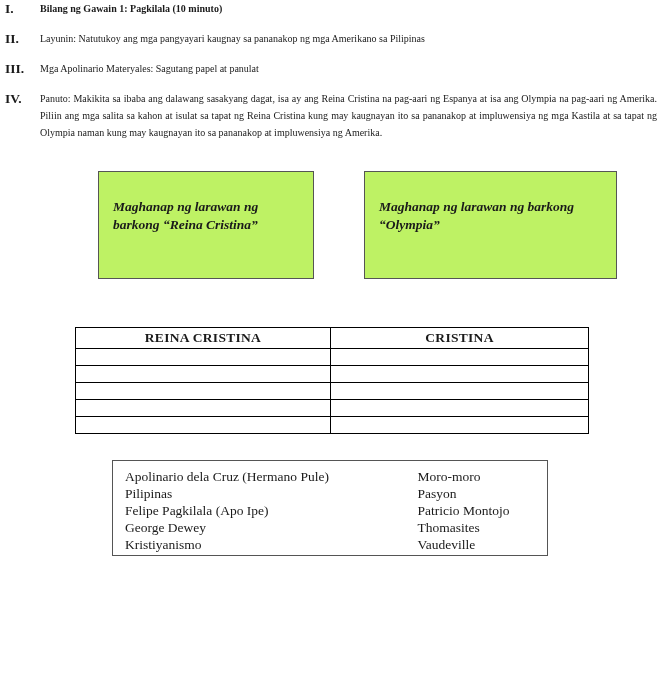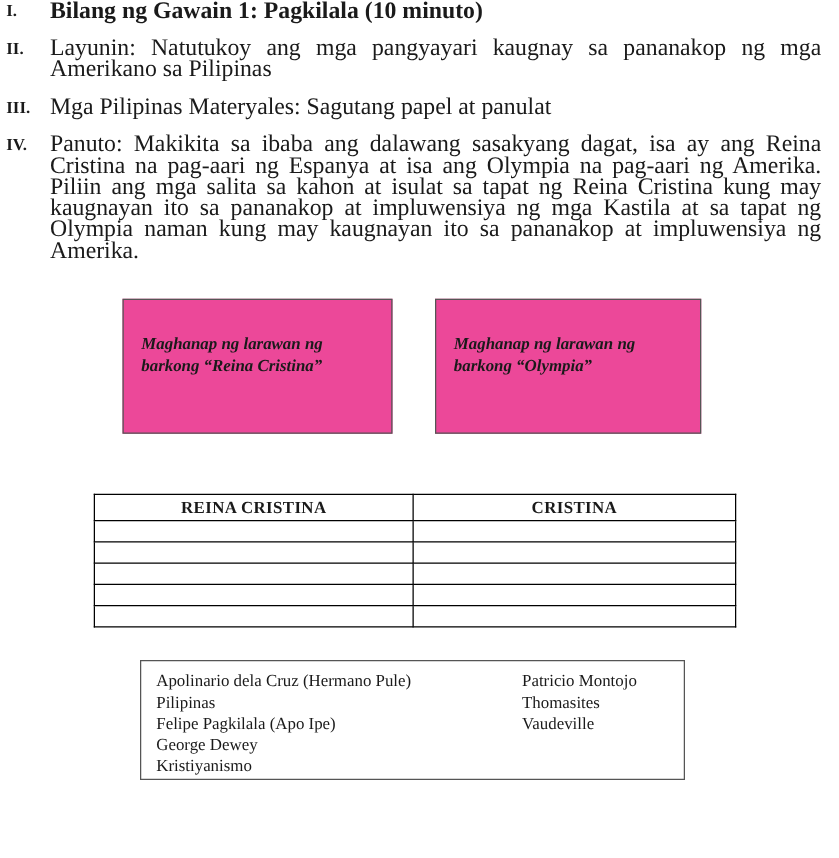--- a/index.html
+++ b/index.html
@@ -25,21 +25,21 @@
     margin-bottom: 13px;
   }
   .sec-num {
     flex: 0 0 35px;
     font-weight: bold;
     font-size: 13.5px;
     line-height: 17px;
   }
   .sec-body {
     flex: 1 1 auto;
-    font-size: 19px;
+    font-size: 10px;
     line-height: 17px;
     text-align: justify;
   }
   .sec-body.no-justify { text-align: left; }
   .sec-body .lead {
     font-weight: normal;
   }
   .sec-body.all-bold {
     font-weight: bold;
   }
@@ -48,24 +48,24 @@
   .picture-row {
     position: relative;
     height: 118px;
     margin-top: 30px;
   }
   .pic-box {
     position: absolute;
     top: 0;
     border: 1px solid #555555;
     box-sizing: border-box;
-    background: #ec4899;
+    background: #bef264;
   }
   #pic-box-1 { left: 98px;  width: 216px; height: 108px; }
-  #pic-box-2 { left: 348px; width: 213px; height: 108px; }
+  #pic-box-2 { left: 364px; width: 253px; height: 108px; }
   .pic-box-label {
     position: absolute;
     left: 14px;
     right: 10px;
     top: 26px;
     font-weight: bold;
     font-style: italic;
     font-size: 13.5px;
     line-height: 18px;
   }
@@ -130,21 +130,21 @@
 <div class="section">
   <div class="sec-num">II.</div>
   <div class="sec-body">
     <span class="lead">Layunin:</span><span> Natutukoy ang mga pangyayari kaugnay sa pananakop ng mga Amerikano sa Pilipinas</span>
   </div>
 </div>
 
 <div class="section">
   <div class="sec-num">III.</div>
   <div class="sec-body no-justify">
-    <span class="lead">Mga Pilipinas Materyales:</span><span> Sagutang papel at panulat</span>
+    <span class="lead">Mga Apolinario Materyales:</span><span> Sagutang papel at panulat</span>
   </div>
 </div>
 
 <div class="section">
   <div class="sec-num">IV.</div>
   <div class="sec-body">
     <span class="lead">Panuto:</span><span> Makikita sa ibaba ang dalawang sasakyang dagat, isa ay ang Reina Cristina na pag-aari ng Espanya at isa ang Olympia na pag-aari ng Amerika. Piliin ang mga salita sa kahon at isulat sa tapat ng Reina Cristina kung may kaugnayan ito sa pananakop at impluwensiya ng mga Kastila at sa tapat ng Olympia naman kung may kaugnayan ito sa pananakop at impluwensiya ng Amerika.</span>
   </div>
 </div>
 
@@ -197,18 +197,20 @@
 <div class="wordbank-wrap">
   <div class="wordbank">
     <div class="wb-col wb-col-1">
       <div class="wb-item">Apolinario dela Cruz (Hermano Pule)</div>
       <div class="wb-item">Pilipinas</div>
       <div class="wb-item">Felipe Pagkilala (Apo Ipe)</div>
       <div class="wb-item">George Dewey</div>
       <div class="wb-item">Kristiyanismo</div>
     </div>
     <div class="wb-col wb-col-2">
+      <div class="wb-item">Moro-moro</div>
+      <div class="wb-item">Pasyon</div>
       <div class="wb-item">Patricio Montojo</div>
       <div class="wb-item">Thomasites</div>
       <div class="wb-item">Vaudeville</div>
     </div>
   </div>
 </div>
 
 </body></html>

